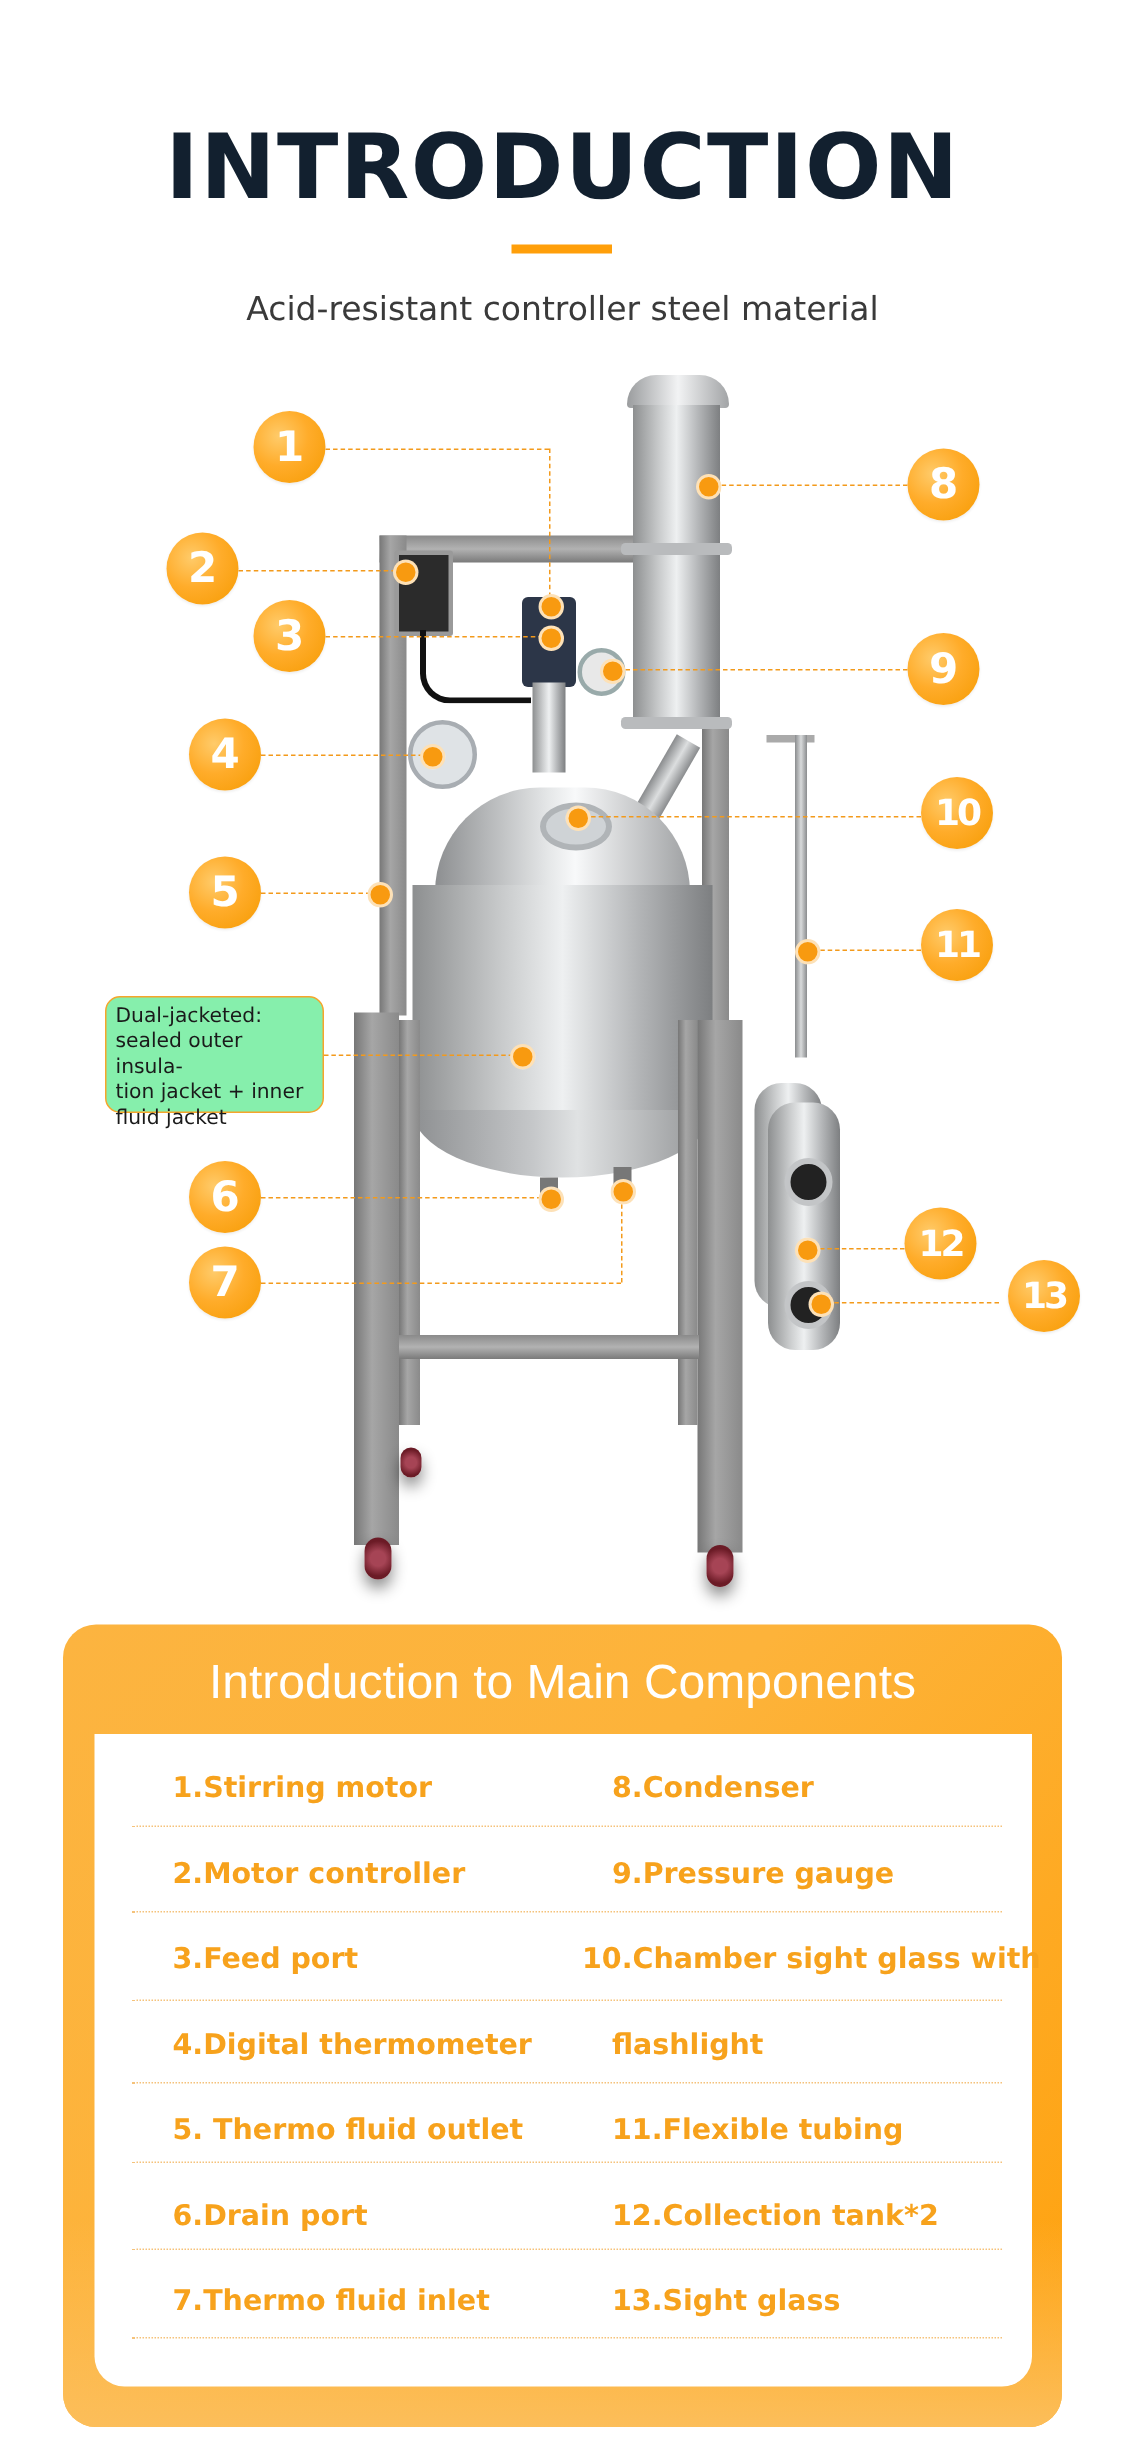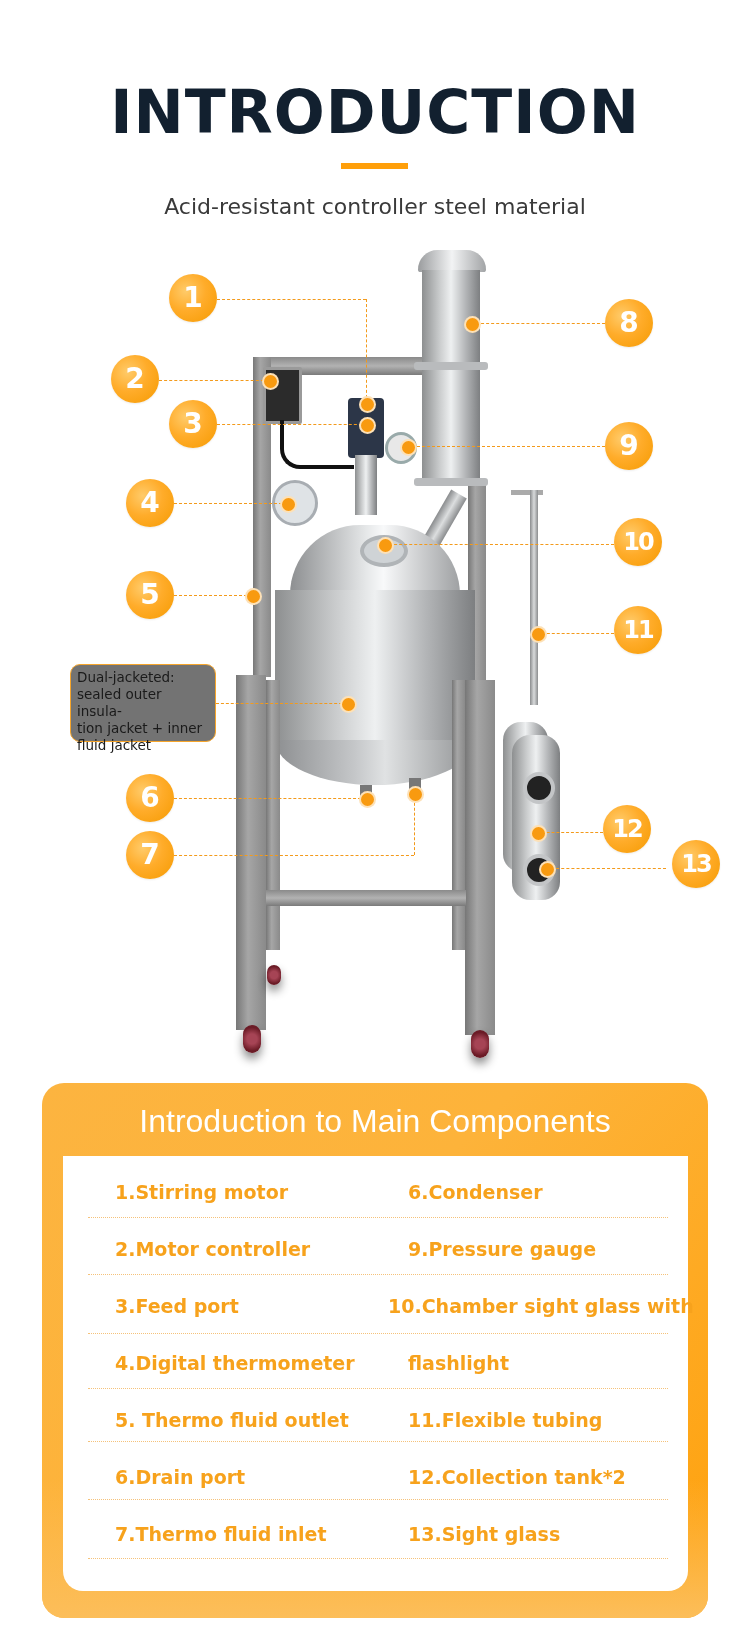--- a/index.html
+++ b/index.html
@@ -14,21 +14,21 @@
   .frame{background:linear-gradient(90deg,#777 0%,#a6a6a6 40%,#8a8a8a 100%);}
   .frameh{background:linear-gradient(180deg,#8a8a8a 0%,#b2b2b2 50%,#7a7a7a 100%);}
   .dark{background:#2c3648;}
   .wheel{width:18px;height:28px;border-radius:9px;background:radial-gradient(circle,#a64455 30%,#6b1b26 70%);box-shadow:0 6px 10px rgba(0,0,0,.45);}
   
   .circle{width:48px;height:48px;border-radius:50%;background:radial-gradient(circle at 35% 35%,#ffcb6a 0%,#ffac2a 45%,#f59a00 100%);color:#fff;font-weight:bold;font-size:28px;text-align:center;line-height:48px;box-shadow:0 1px 2px rgba(0,0,0,.08);}
   .circle.wide{font-size:24px;letter-spacing:-2px;}
   .dot{width:13px;height:13px;border-radius:50%;background:#f89a10;border:2px solid rgba(255,255,255,.7);}
   .hl{height:0;border-top:1.5px dashed #f39a1b;}
   .vl{width:0;border-left:1.5px dashed #f39a1b;}
-  .note{left:70px;top:664px;width:132px;height:68px;border:1.5px solid #f6a52b;border-radius:10px;background:#737373;padding:4px 6px;font-size:13.5px;line-height:17px;color:#1a1a1a;}
+  .note{left:70px;top:664px;width:132px;height:68px;border:1.5px solid #f6a52b;border-radius:10px;background:#86efac;padding:4px 6px;font-size:13.5px;line-height:17px;color:#1a1a1a;}
   
   .panel{left:42px;top:1083px;width:666px;height:535px;border-radius:22px;background:linear-gradient(135deg,#fcb440 0%,#fdb33a 40%,#ffa10c 100%);}
   .panel-bottom{left:42px;top:1480px;width:666px;height:138px;border-radius:0 0 22px 22px;background:linear-gradient(180deg,rgba(252,190,90,0) 0%,#fcbe5a 100%);}
   .panel-title{left:42px;width:666px;top:1095px;text-align:center;color:#fff;font-size:32px;font-family:"Liberation Sans",sans-serif;line-height:52px;}
   .inner{left:63px;top:1156px;width:625px;height:435px;background:#fff;border-radius:0 0 20px 20px;}
   .row{position:absolute;font-size:19px;font-weight:bold;color:#f7a21c;font-family:"DejaVu Sans",sans-serif;white-space:nowrap;line-height:24px;}
   .div{position:absolute;height:0;border-top:1.5px dotted #f5c27a;}
 </style>
 </head>
 <body>
@@ -144,21 +144,21 @@
 <div class="abs inner"></div>
 
 <div class="row" style="left:115px;top:1180px;">1.Stirring motor</div>
 <div class="row" style="left:115px;top:1237px;">2.Motor controller</div>
 <div class="row" style="left:115px;top:1294px;">3.Feed port</div>
 <div class="row" style="left:115px;top:1351px;">4.Digital thermometer</div>
 <div class="row" style="left:115px;top:1408px;">5. Thermo fluid outlet</div>
 <div class="row" style="left:115px;top:1465px;">6.Drain port</div>
 <div class="row" style="left:115px;top:1522px;">7.Thermo fluid inlet</div>
 
-<div class="row" style="left:408px;top:1180px;">6.Condenser</div>
+<div class="row" style="left:408px;top:1180px;">8.Condenser</div>
 <div class="row" style="left:408px;top:1237px;">9.Pressure gauge</div>
 <div class="row" style="left:388px;top:1294px;">10.Chamber sight glass with</div>
 <div class="row" style="left:408px;top:1351px;">flashlight</div>
 <div class="row" style="left:408px;top:1408px;">11.Flexible tubing</div>
 <div class="row" style="left:408px;top:1465px;">12.Collection tank*2</div>
 <div class="row" style="left:408px;top:1522px;">13.Sight glass</div>
 
 <div class="div" style="left:88px;width:580px;top:1217px;"></div>
 <div class="div" style="left:88px;width:580px;top:1274px;"></div>
 <div class="div" style="left:88px;width:580px;top:1333px;"></div>

